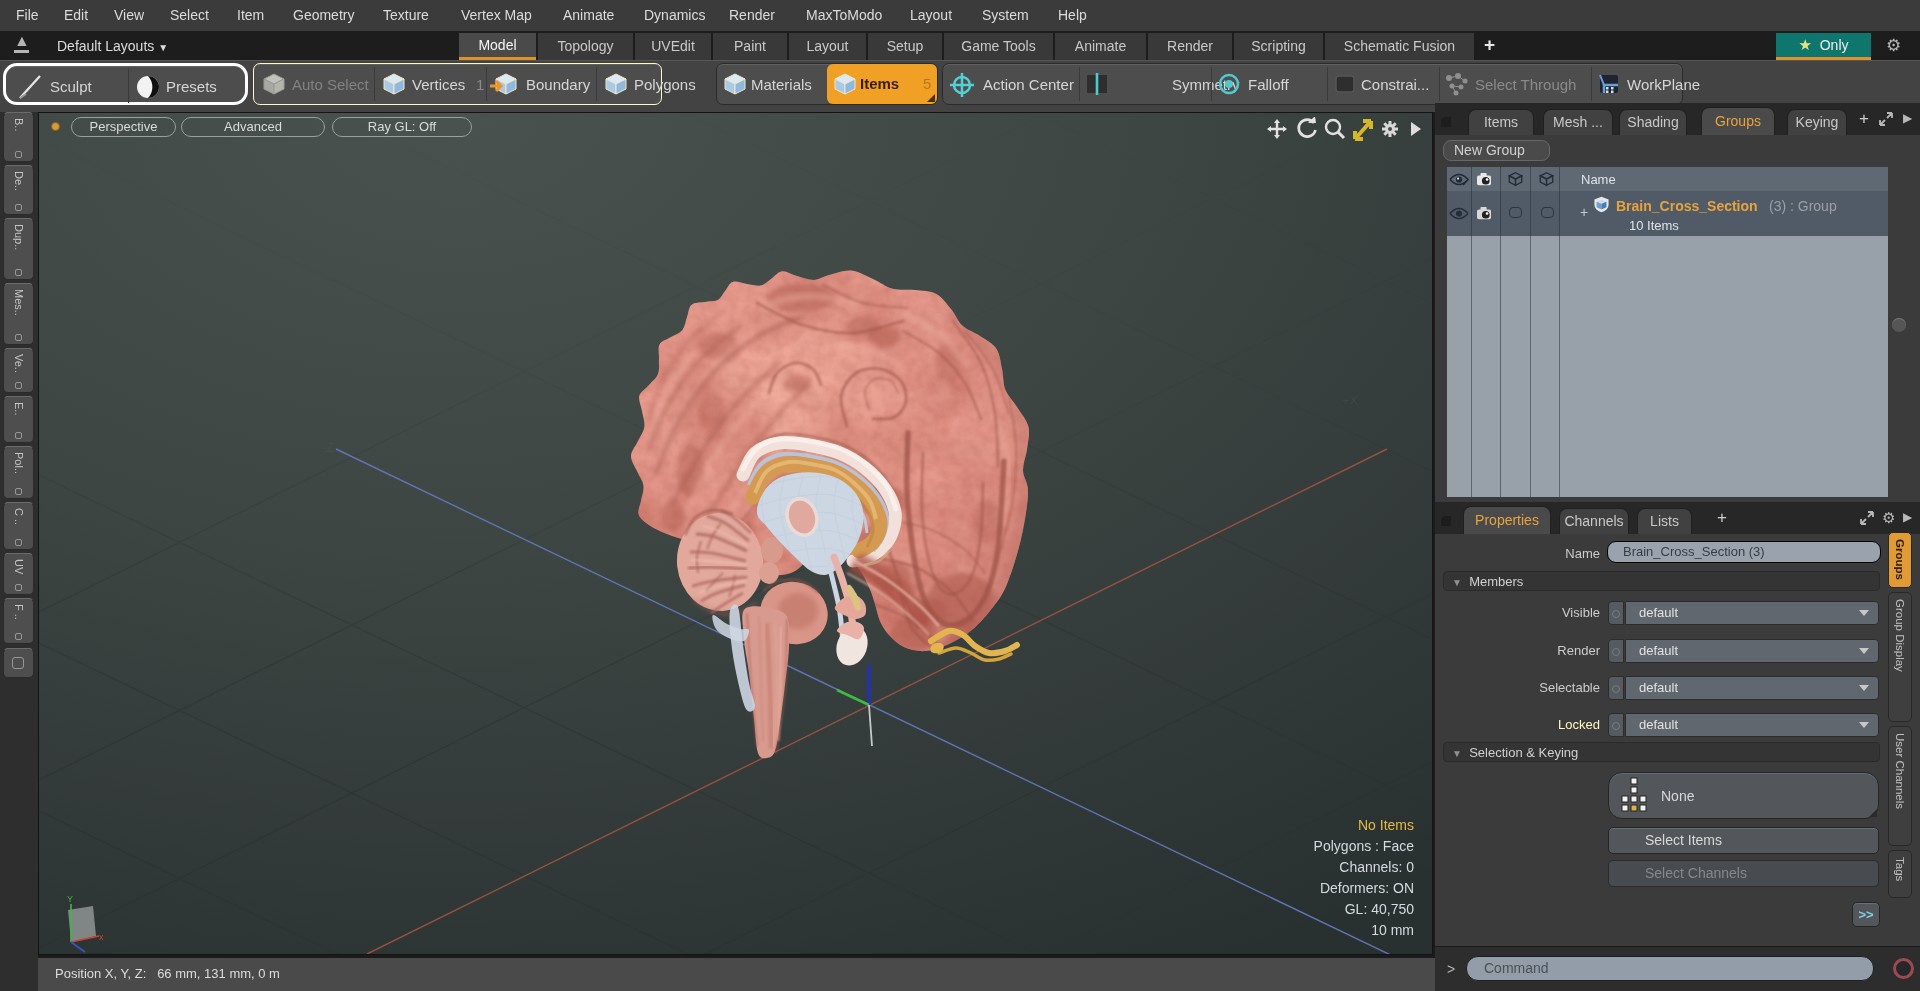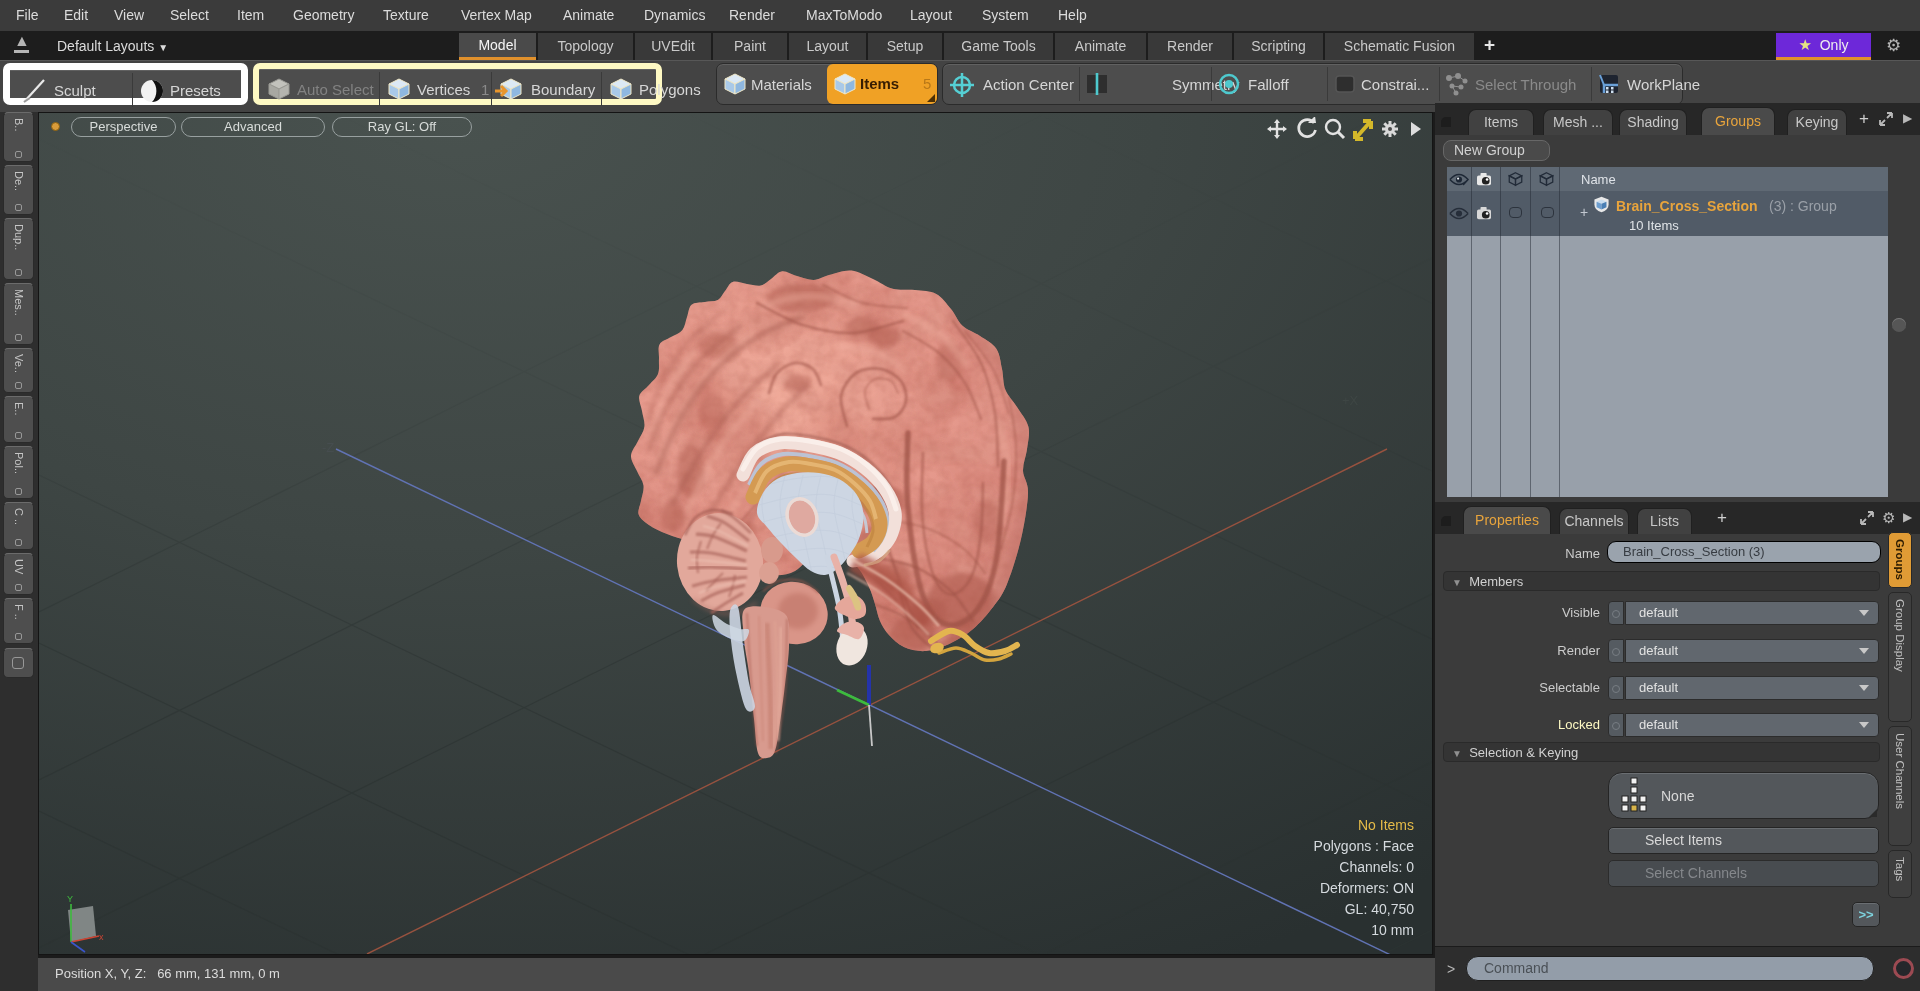--- a/index.html
+++ b/index.html
@@ -37,38 +37,38 @@
 <div style="left:634px;top:2px;width:77px;height:27px;background:#393939;border-left:1px solid #1d1d1d;color:#c9c9c9;font-size:14px;text-align:center;line-height:26px;">UVEdit</div>
 <div style="left:712px;top:2px;width:75px;height:27px;background:#393939;border-left:1px solid #1d1d1d;color:#c9c9c9;font-size:14px;text-align:center;line-height:26px;">Paint</div>
 <div style="left:788px;top:2px;width:78px;height:27px;background:#393939;border-left:1px solid #1d1d1d;color:#c9c9c9;font-size:14px;text-align:center;line-height:26px;">Layout</div>
 <div style="left:867px;top:2px;width:75px;height:27px;background:#393939;border-left:1px solid #1d1d1d;color:#c9c9c9;font-size:14px;text-align:center;line-height:26px;">Setup</div>
 <div style="left:943px;top:2px;width:110px;height:27px;background:#393939;border-left:1px solid #1d1d1d;color:#c9c9c9;font-size:14px;text-align:center;line-height:26px;">Game Tools</div>
 <div style="left:1054px;top:2px;width:92px;height:27px;background:#393939;border-left:1px solid #1d1d1d;color:#c9c9c9;font-size:14px;text-align:center;line-height:26px;">Animate</div>
 <div style="left:1147px;top:2px;width:85px;height:27px;background:#393939;border-left:1px solid #1d1d1d;color:#c9c9c9;font-size:14px;text-align:center;line-height:26px;">Render</div>
 <div style="left:1233px;top:2px;width:90px;height:27px;background:#393939;border-left:1px solid #1d1d1d;color:#c9c9c9;font-size:14px;text-align:center;line-height:26px;">Scripting</div>
 <div style="left:1324px;top:2px;width:150px;height:27px;background:#393939;border-left:1px solid #1d1d1d;color:#c9c9c9;font-size:14px;text-align:center;line-height:26px;">Schematic Fusion</div>
 <span style="left:1484px;top:3px;font-size:19px;color:#e8e8e8;font-weight:bold;">+</span>
-<div style="left:1776px;top:2px;width:95px;height:27px;background:#6d28d9;border-bottom:3px solid #e1912c;color:#eeeeee;font-size:14px;line-height:24px;text-align:center;"><span style="position:static;color:#e4e483;font-size:15px;">★</span>&nbsp; Only</div>
+<div style="left:1776px;top:2px;width:95px;height:27px;background:#0f766e;border-bottom:3px solid #e1912c;color:#eeeeee;font-size:14px;line-height:24px;text-align:center;"><span style="position:static;color:#e4e483;font-size:15px;">★</span>&nbsp; Only</div>
 <span style="left:1886px;top:4px;font-size:17px;color:#b5b5b5;">⚙</span>
 </div>
 <div style="left:0;top:60px;width:1920px;height:52px;background:#434343;border-top:1px solid #575757;">
-<div style="left:3px;top:2px;width:245px;height:42px;background:#4d4d4d;border:7px solid #ffffff;border-radius:7px;box-shadow:inset 0 1px 0 #616161;">
+<div style="left:3px;top:2px;width:245px;height:42px;background:#4d4d4d;border:3px solid #ffffff;border-radius:14px;box-shadow:inset 0 1px 0 #616161;">
 <svg width="30" height="30" viewBox="0 0 30 30" style="position:absolute;left:10px;top:6px;">
 <line x1="4" y1="26" x2="24" y2="4" stroke="#e8e8e8" stroke-width="2.2"></line>
 <line x1="4" y1="26" x2="10" y2="22" stroke="#9a9a9a" stroke-width="2"></line>
       </svg>
 <span style="left:44px;top:12px;font-size:15px;color:#d6d6d6;">Sculpt</span>
 <div style="left:122px;top:3px;width:1px;height:34px;background:#3a3a3a;"></div>
 <svg width="26" height="26" viewBox="0 0 26 26" style="position:absolute;left:129px;top:8px;">
 <circle cx="13" cy="13" r="11" fill="#f2f2f2"></circle>
         <path d="M 13 2 A 11 11 0 0 1 13 24 A 16 16 0 0 0 13 2 Z" fill="#111"></path>
 </svg>
 <span style="left:160px;top:12px;font-size:15px;color:#d6d6d6;">Presets</span>
 </div>
-<div style="left:253px;top:2px;width:409px;height:42px;background:#4d4d4d;border:6px solid #fef9c3;border-radius:7px;box-shadow:inset 0 1px 0 #616161;">
+<div style="left:253px;top:2px;width:409px;height:42px;background:#4d4d4d;border:1px solid #fef9c3;border-radius:7px;box-shadow:inset 0 1px 0 #616161;">
 <div style="left:8px;top:8px;width:24px;height:24px;">
         <svg width="24" height="24" viewBox="0 0 24 24" style="position:absolute;left:0;top:0;">
 <polygon points="12,2 22,7 12,12 2,7" fill="#c2c2bc" stroke="#9a9a94" stroke-width="1"></polygon>
 <polygon points="2,7 12,12 12,22 2,17" fill="#a8a8a2" stroke="#9a9a94" stroke-width="1"></polygon>
 <polygon points="22,7 12,12 12,22 22,17" fill="#b4b4ae" stroke="#9a9a94" stroke-width="1"></polygon>
 </svg>
       </div>
 <span style="left:38px;top:12px;font-size:15px;color:#828282;">Auto Select</span>
 <div style="left:120px;top:3px;width:1px;height:34px;background:#3a3a3a;"></div>
 <div style="left:128px;top:8px;width:24px;height:24px;">

